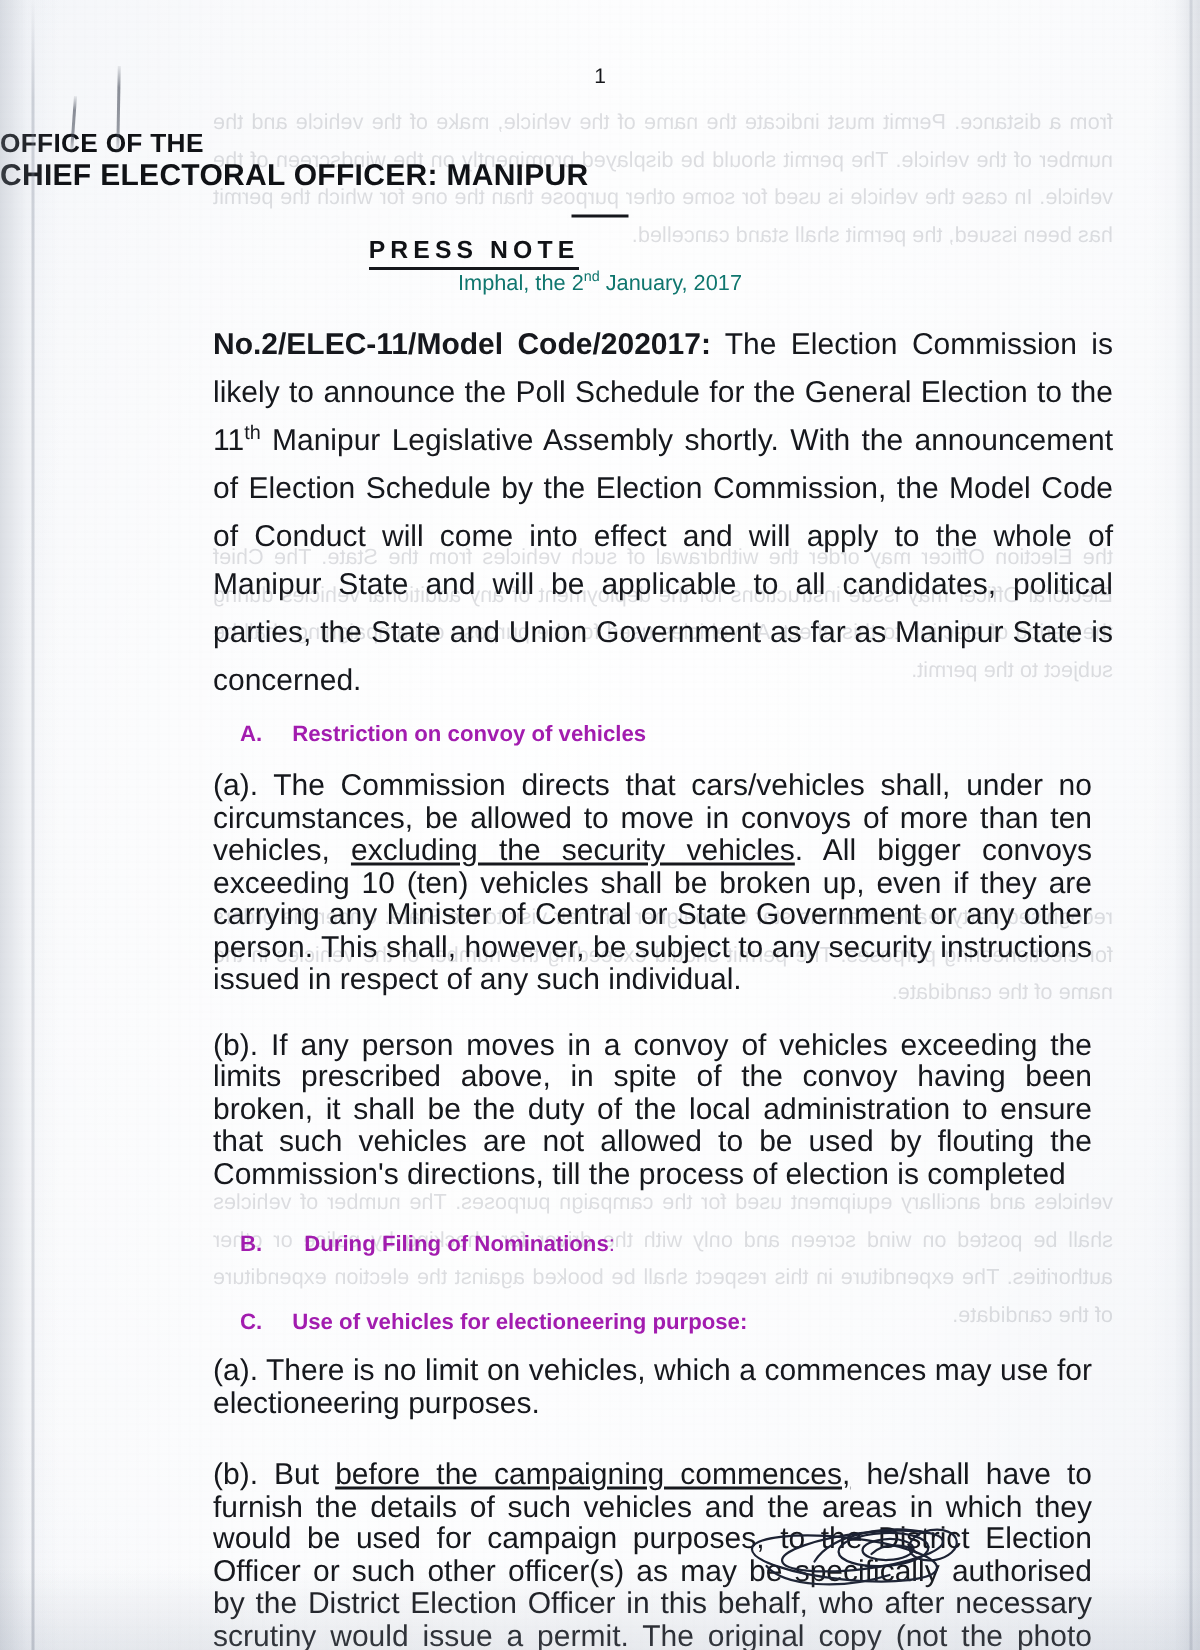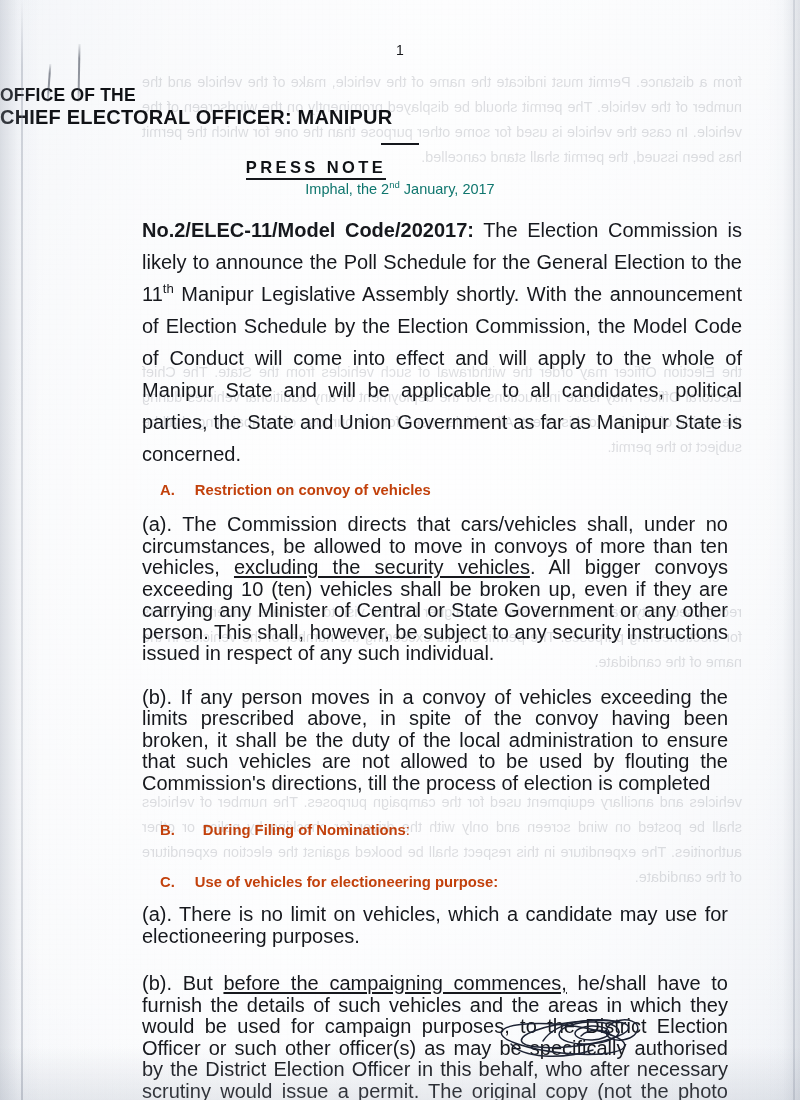--- a/index.html
+++ b/index.html
@@ -200,21 +200,21 @@
     line-height: 21.5px;
     margin-left: 14px;
     width: 586px;
   }
 
   .heading {
     margin: 0;
     font-weight: bold;
     font-size: 14.8px;
     line-height: 20px;
-    color: #c2410c;
+    color: #a21caf;
     margin-left: 18px;
   }
   .heading .hl { display: inline-block; width: 20px; }
   .heading .hl-wide { display: inline-block; width: 28px; }
   .heading .normal { font-weight: normal; }
   .gap-10 { height: 10px; }
   .gap-12 { height: 12px; }
   .gap-14 { height: 14px; }
   .gap-18 { height: 18px; }
   .gap-22 { height: 22px; }
@@ -288,21 +288,21 @@
 
       <div class="gap-14"></div>
 
 
       <div class="gap-18"></div>
 
       <p class="heading"><span>C.</span><span class="hl"></span><span>Use of vehicles for electioneering purpose:</span></p>
 
       <div class="gap-12"></div>
 
-      <p class="para para-body">(a). There is no limit on vehicles, which a candidate may use for electioneering purposes.</p>
+      <p class="para para-body">(a). There is no limit on vehicles, which a commences may use for electioneering purposes.</p>
 
       <div class="gap-26"></div>
 
       <p class="para para-body"><span>(b). But </span><u class="ul">before the campaigning commences,</u><span> he/shall have to furnish the details of such vehicles and the areas in which they would be used for campaign purposes, to the District Election Officer or such other officer(s) as may be specifically authorised by the District Election Officer in this behalf, who after necessary scrutiny would issue a permit. The original copy (not the photo copy) of permit should be displayed on the wind screen of the vehicle. Needless to mention that the permit should be of such dimension, that it can easily be seen</span></p>
 
     </div>
 
     <div class="signature">
       <svg width="180" height="70" viewBox="0 0 180 70" fill="none" xmlns="http://www.w3.org/2000/svg" aria-hidden="true">
         <g stroke="#1c2233" stroke-width="1.5" fill="none" stroke-linecap="round" stroke-linejoin="round">

